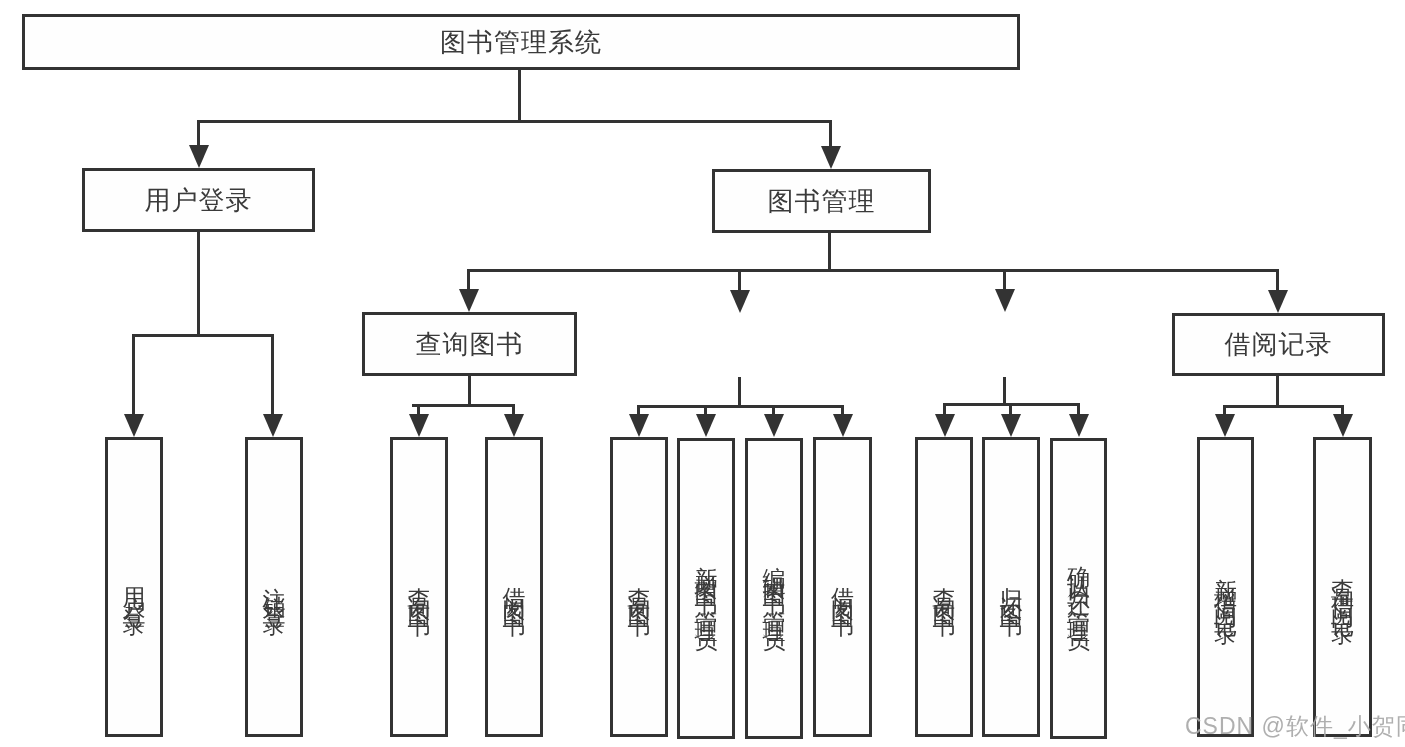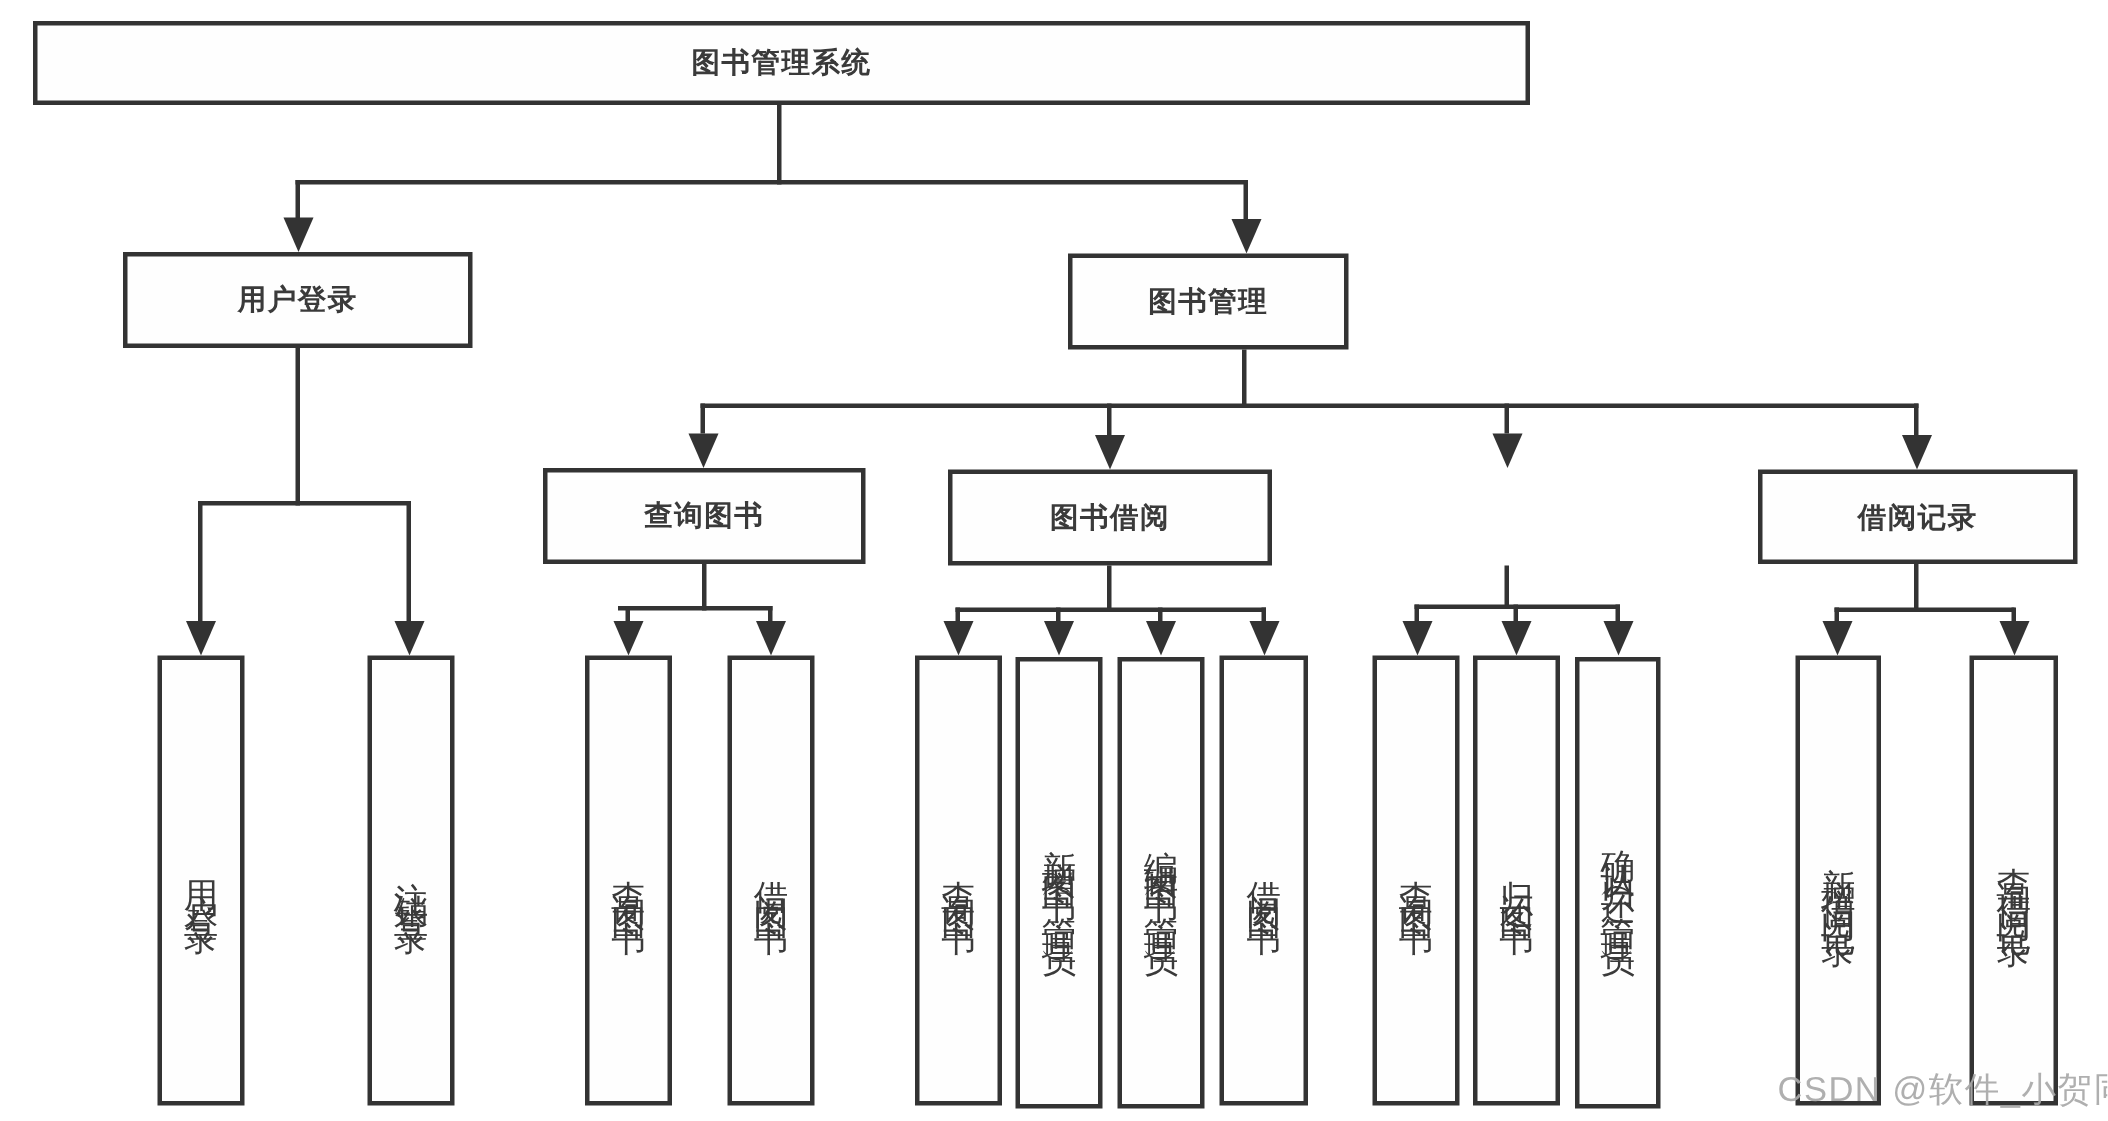--- a/index.html
+++ b/index.html
@@ -14,21 +14,21 @@
   .box {
     position: absolute;
     background: #fefefe;
     border: 3px solid #333333;
     box-sizing: border-box;
     display: flex;
     align-items: center;
     justify-content: center;
     color: #3a3a3a;
   }
-  .hbox { font-size: 19px; letter-spacing: 1px; white-space: nowrap; font-weight: bold; }
+  .hbox { font-size: 26px; letter-spacing: 1px; white-space: nowrap; }
   .vbox .vtext {
     writing-mode: vertical-rl;
     font-size: 23px;
     letter-spacing: 9px;
     line-height: 1;
     color: #3a3a3a;
   }
   .hline, .vline { position: absolute; background: #333333; }
   .hline { height: 3px; }
   .vline { width: 3px; }
@@ -55,29 +55,26 @@
 
 <div id="stage">
 
   <div class="box hbox" style="left:22px; top:14px; width:998px; height:56px;">
     <span>图书管理系统</span>
   </div>
 
   <div class="box hbox" style="left:82px; top:168px; width:233px; height:64px;">
     <span>用户登录</span>
   </div>
-  <div class="box hbox" style="left:712px; top:169px; width:187px; height:64px;align-items:center;">
+  <div class="box hbox" style="left:712px; top:169px; width:219px; height:64px;align-items:center;">
     <span>图书管理</span>
   </div>
 
   <div class="box hbox" style="left:362px; top:312px; width:215px; height:64px;">
     <span>查询图书</span>
-  </div>
-  <div class="box hbox" style="left:632px; top:313px; width:216px; height:64px;">
-    <span>图书借阅</span>
   </div>
   <div class="box hbox" style="left:1172px; top:313px; width:213px; height:63px;">
     <span>借阅记录</span>
   </div>
 
   <div class="box vbox" style="left:105px; top:437px; width:58px; height:300px;">
     <span class="vtext">用户登录</span>
   </div>
   <div class="box vbox" style="left:245px; top:437px; width:58px; height:300px;">
     <span class="vtext">注销登录</span>

